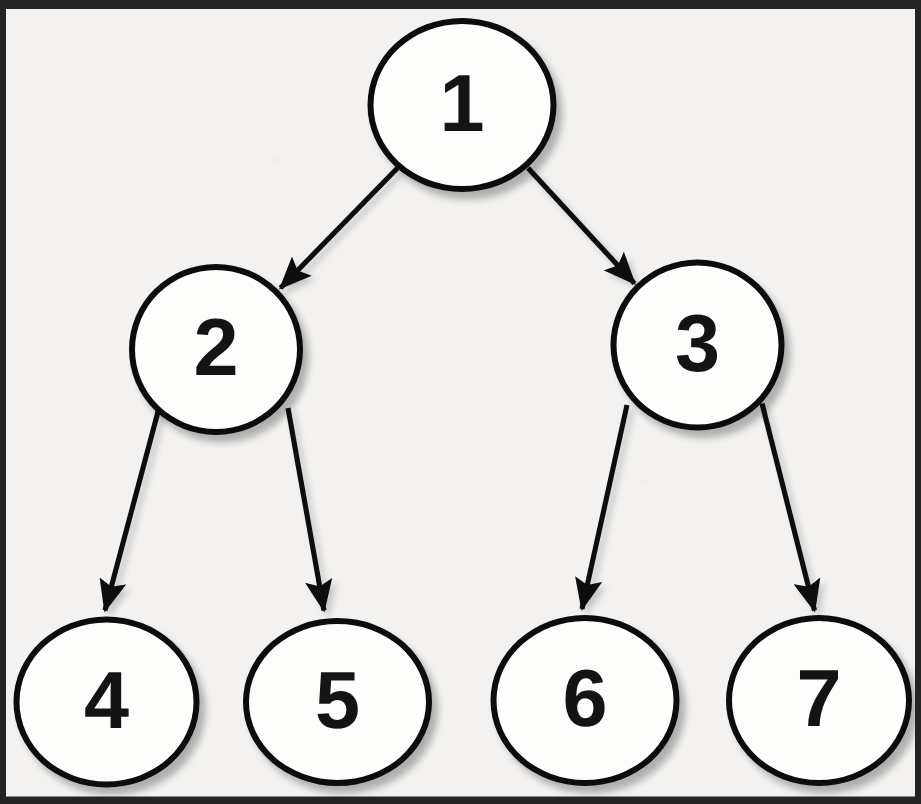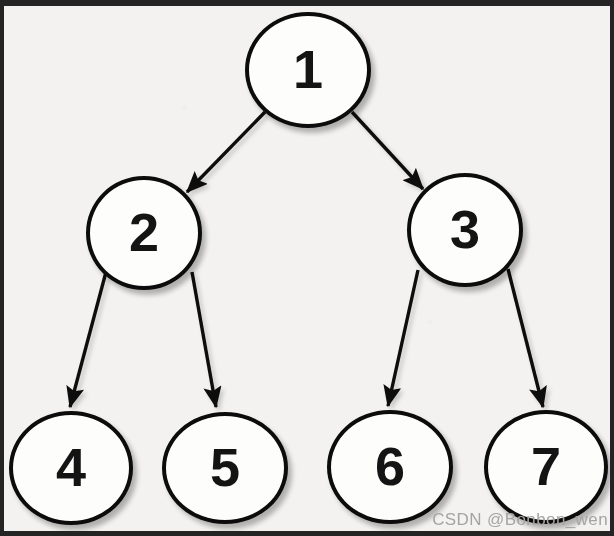--- a/index.html
+++ b/index.html
@@ -79,16 +79,15 @@
         <span class="node-label">5</span>
       </div>
       <div class="node" style="left: 327px; top: 410px; width: 126px; height: 114px;">
         <span class="node-label">6</span>
       </div>
       <div class="node" style="left: 484px; top: 410px; width: 124px; height: 114px;">
         <span class="node-label">7</span>
       </div>
     </div>
 
-  <div class="watermark" style="color: rgb(166, 164, 162);">CSDN @Bonbon_wen</div>
 
   <div class="frame" style="border-color: rgb(36, 36, 36); border-width: 6px 4px 5px;"></div>
 </div>
 
 </body></html>

